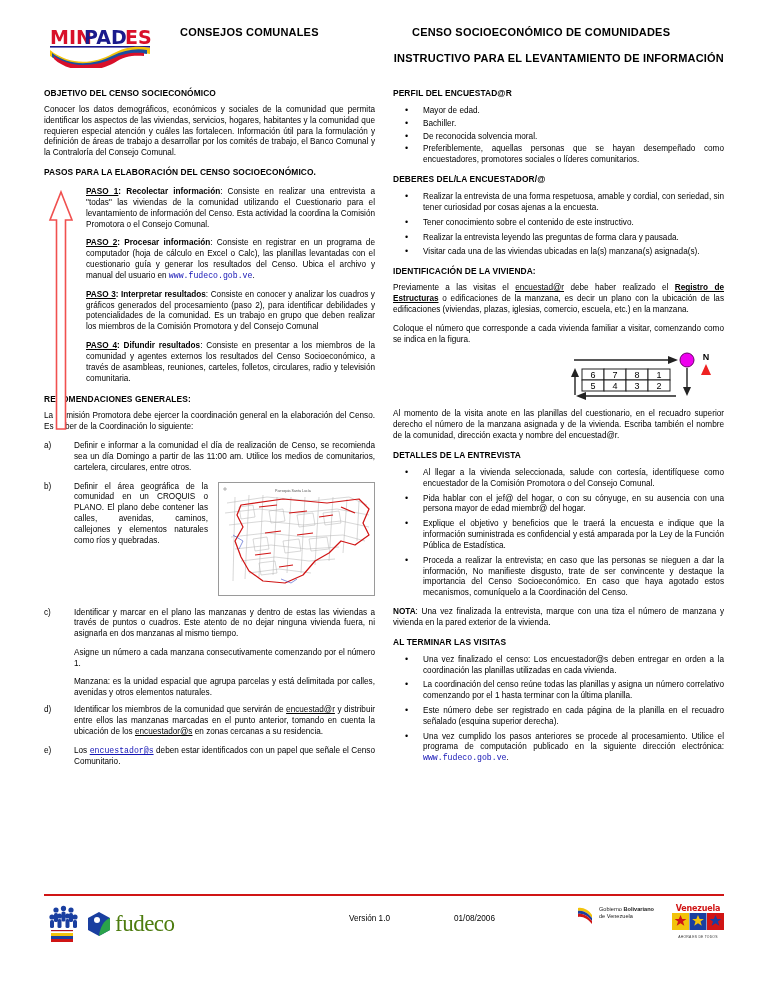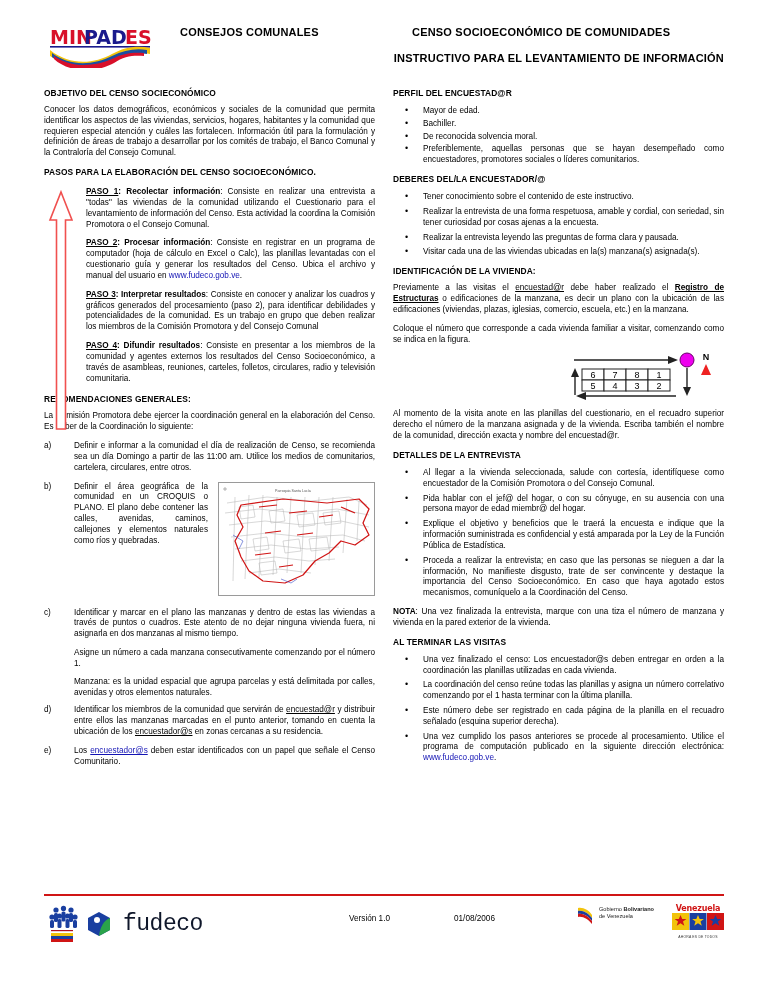--- a/index.html
+++ b/index.html
@@ -44,21 +44,21 @@
   .col{width:337px;position:relative;}
   h2.sec{
     font-size:8.4px;font-weight:bold;margin:0 0 7px 0;
     letter-spacing:.1px;
   }
   p.body{
     font-size:8.2px;margin:0 0 8px 0;line-height:1.32;
     text-align:justify;
   }
   p.tight{margin-bottom:6px;}
-  .blue{color:#1414b4;}
+  .blue{color:#1414b4;font-family:Liberation Mono, monospace;}
   .u{text-decoration:underline;}
   b{font-weight:bold;}
   
   .steps{position:relative;padding-left:42px;margin-top:2px;}
   .red-arrow{
     position:absolute;left:4px;top:2px;width:26px;height:243px;
   }
   .step{
     font-size:8.2px;line-height:1.32;text-align:justify;margin:0 0 8px 0;
   }
@@ -88,22 +88,22 @@
     margin:6px 0 8px 0;display:flex;justify-content:flex-end;padding-right:6px;
   }
   
   .footer{
     position:absolute;left:44px;right:44px;bottom:46px;
   }
   .foot-rule{height:2px;background:#d01515;margin-bottom:6px;}
   .foot-row{position:relative;height:46px;}
   .foot-fudeco{position:absolute;left:2px;top:2px;display:flex;align-items:center;}
   .fudeco-word{
-    font-size:23px;color:#0f172a;letter-spacing:-.5px;margin-left:11px;
-    font-family:Liberation Mono, monospace;
+    font-size:23px;color:#4d7c0f;letter-spacing:-.5px;margin-left:3px;
+    font-family:Liberation Serif, serif;
   }
   .foot-version{
     position:absolute;left:305px;top:12px;font-size:8.2px;white-space:nowrap;
   }
   .foot-date{
     position:absolute;left:410px;top:12px;font-size:8.2px;white-space:nowrap;
   }
   .foot-gov{position:absolute;right:0;top:2px;display:flex;align-items:flex-start;gap:6px;}
   .gov-text{font-size:5.6px;line-height:1.25;color:#222;padding-top:2px;}
   .gov-text b{font-weight:bold;}
@@ -262,22 +262,22 @@
       <h2 class="sec">PERFIL DEL ENCUESTAD@R</h2>
       <ul class="bul tightlist">
         <li>Mayor de edad.</li>
         <li>Bachiller.</li>
         <li>De reconocida solvencia moral.</li>
         <li>Preferiblemente, aquellas personas que se hayan desempeñado como encuestadores, promotores sociales o líderes comunitarios.</li>
       </ul>
 
       <h2 class="sec">DEBERES DEL/LA ENCUESTADOR/@</h2>
       <ul class="bul">
+        <li>Realizar la entrevista de una forma respetuosa, amable y cordial, con seriedad, sin tener curiosidad por cosas ajenas a la encuesta.</li>
         <li>Tener conocimiento sobre el contenido de este instructivo.</li>
-        <li>Realizar la entrevista de una forma respetuosa, amable y cordial, con seriedad, sin tener curiosidad por cosas ajenas a la encuesta.</li>
         <li>Realizar la entrevista leyendo las preguntas de forma clara y pausada.</li>
         <li>Visitar cada una de las viviendas ubicadas en la(s) manzana(s) asignada(s).</li>
       </ul>
 
       <h2 class="sec">IDENTIFICACIÓN DE LA VIVIENDA:</h2>
 
       <p class="body"><span>Previamente a las visitas el </span><span class="u">encuestad@r</span><span> debe haber realizado el </span><b class="u">Registro de Estructuras</b><span> o edificaciones de la manzana, es decir un plano con la ubicación de las edificaciones (viviendas, plazas, iglesias, comercio, escuela, etc.) en la manzana.</span></p>
 
       <p class="body tight">Coloque el número que corresponde a cada vivienda familiar a visitar, comenzando como se indica en la figura.</p>
 

